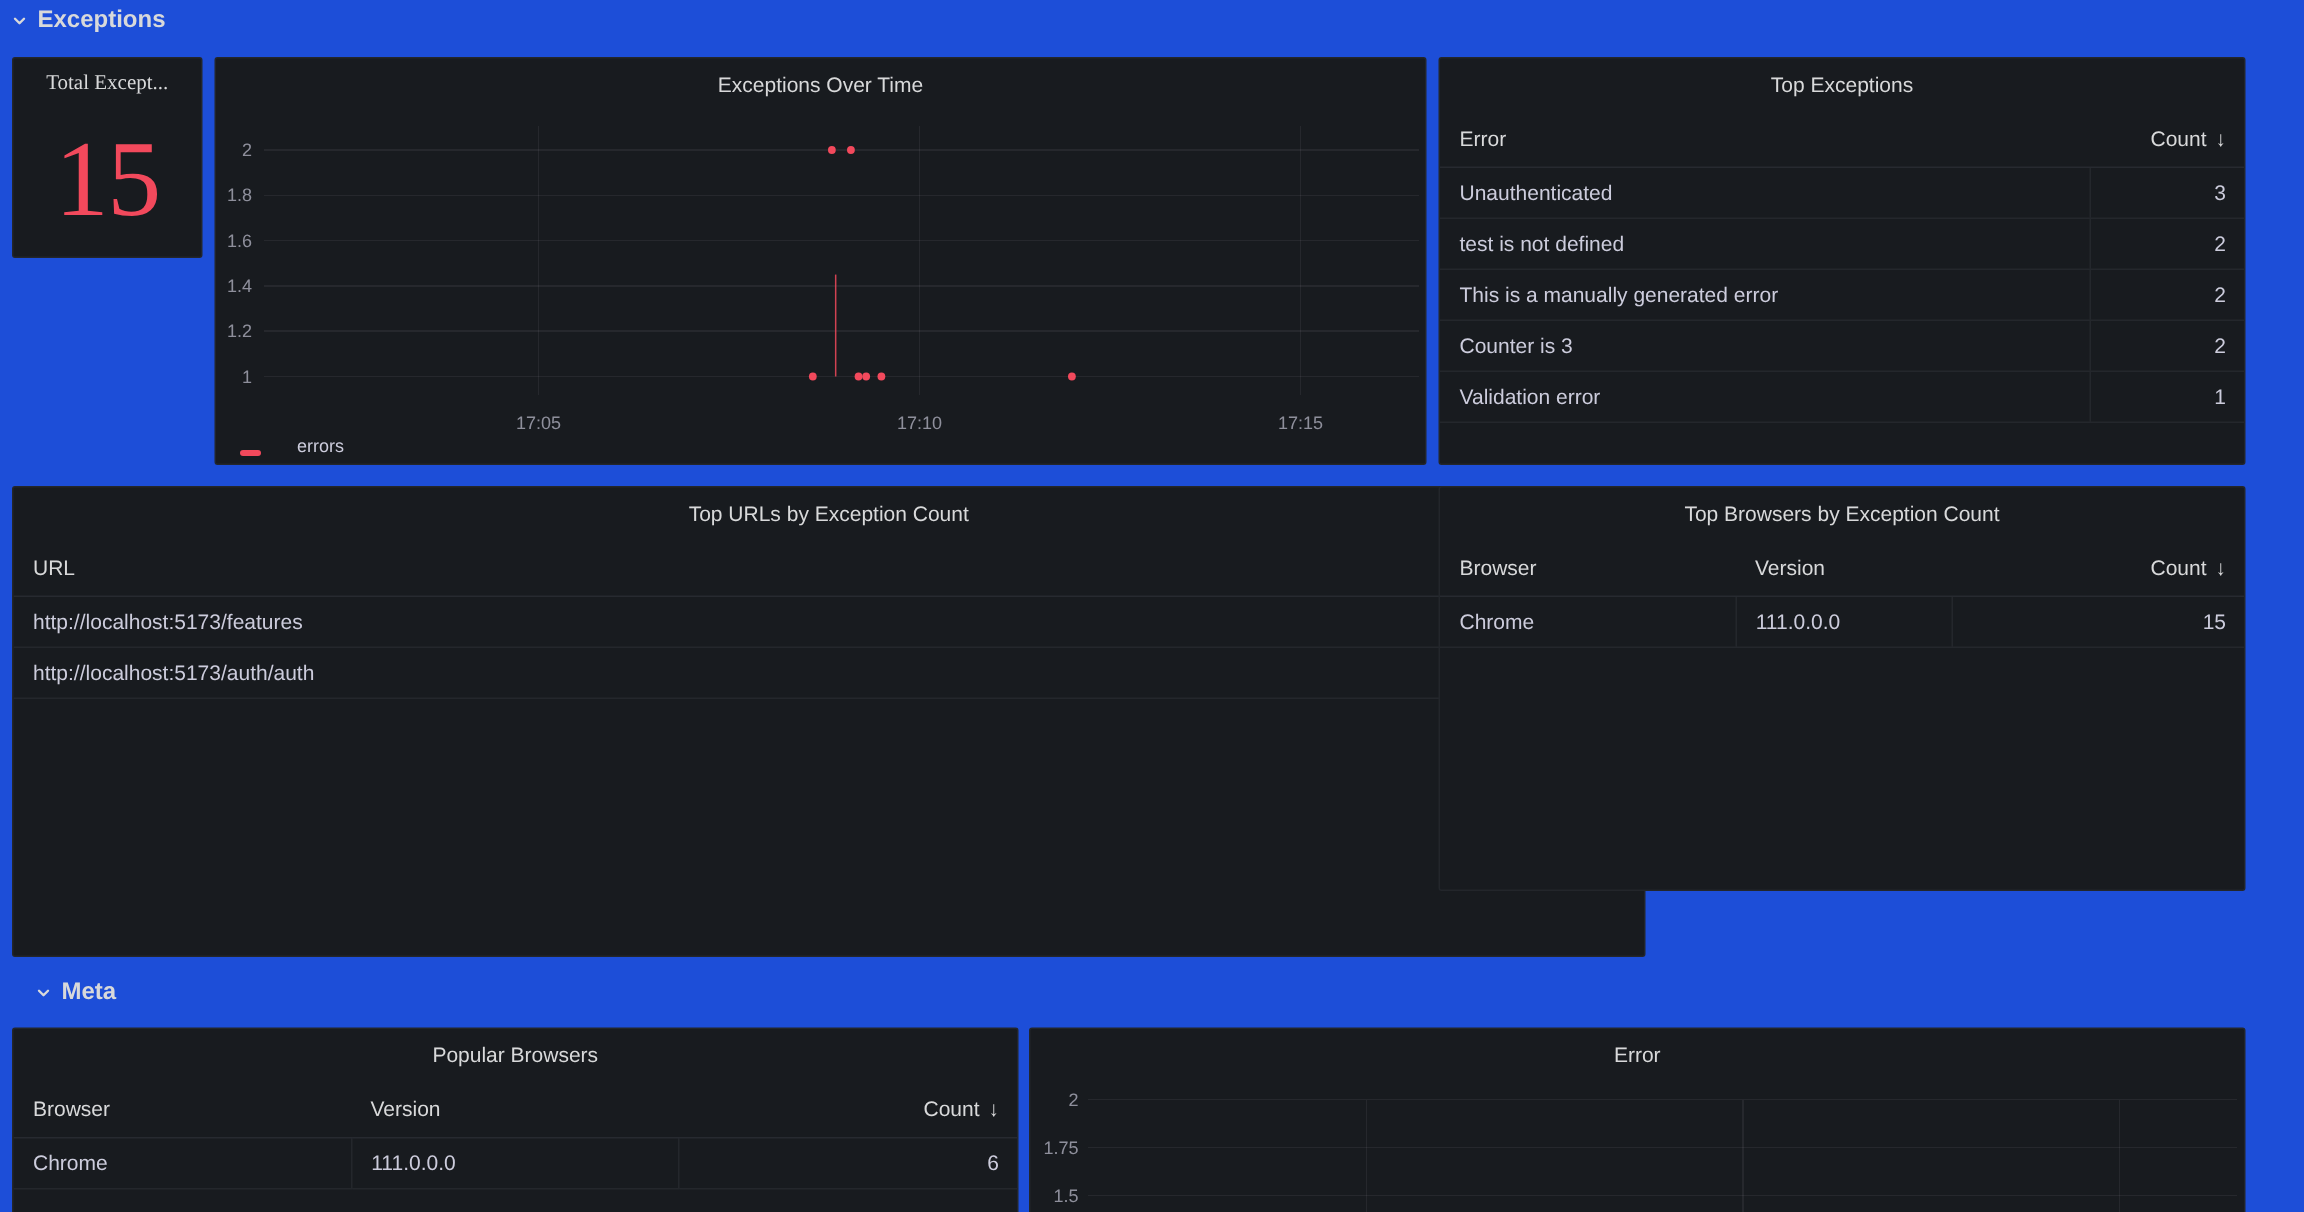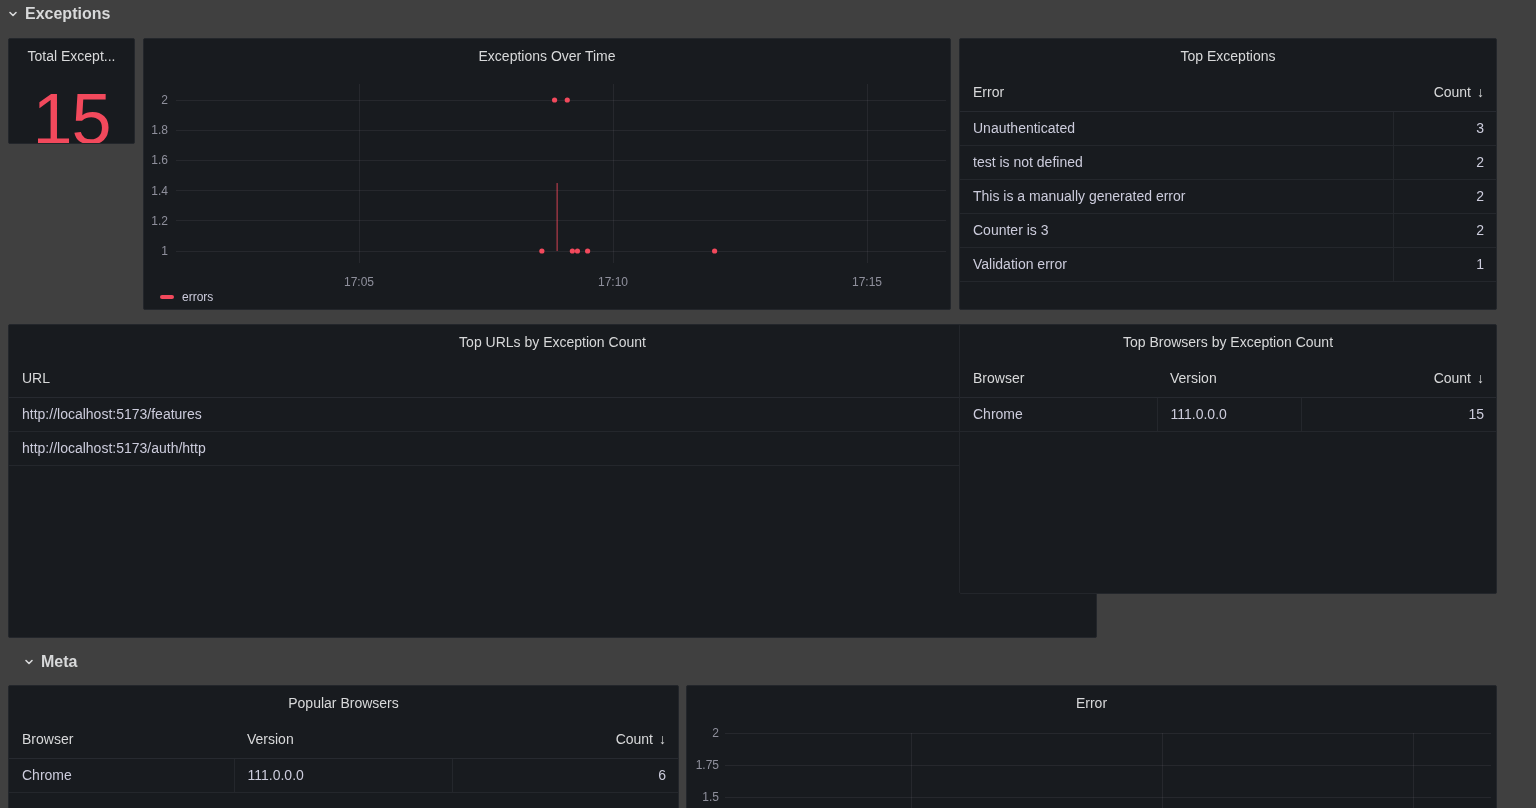--- a/index.html
+++ b/index.html
@@ -1,36 +1,36 @@
 <!DOCTYPE html>
 <html><head>
 <meta charset="utf-8">
 <style>
   * { margin:0; padding:0; box-sizing:border-box; }
   html,body { background:#0e1014; }
   .page {
     position:relative; width:1536px; height:808px; overflow:hidden;
-    background:#404040; font-family:"Liberation Sans", sans-serif;
+    background:#1d4ed8; font-family:"Liberation Sans", sans-serif;
   }
   
   .row-header {
     position:absolute; display:flex; align-items:center; gap:7px;
     color:#d8d9da; font-size:16px; font-weight:700; cursor:pointer; height:20px;
   }
   #row-exceptions { left:8px; top:4px; }
   #row-meta { left:24px; top:652px; }
   .chev { width:10px; height:10px; flex:0 0 auto; }
   .chev svg { display:block; }
 
   
   .panel {
     position:absolute; background:#181b1f; border:1px solid #23262b;
     border-radius:2px; overflow:hidden;
   }
-  #p-total        { left:8px;   top:38px;  width:127px; height:106px; }
+  #p-total        { left:8px;   top:38px;  width:127px; height:134px;font-family:Liberation Serif, serif; }
   #p-eot          { left:143px; top:38px;  width:808px; height:272px; }
   #p-topex        { left:959px; top:38px;  width:538px; height:272px; }
   #p-topurls      { left:8px;   top:324px; width:1089px; height:314px; }
   #p-topbrowsers  { left:959px; top:324px; width:538px; height:270px; }
   #p-popbrowsers  { left:8px;   top:685px; width:671px; height:230px; }
   #p-visits       { left:686px; top:685px; width:811px; height:230px; }
 
   .panel-title {
     position:relative; z-index:3; height:34px; line-height:34px; text-align:center;
     font-size:14px; font-weight:500; color:#d8d9da; cursor:pointer;
@@ -39,21 +39,21 @@
   
   .stat-value {
     height:92px; line-height:92px; text-align:center;
     font-size:72px; font-weight:500; color:#F2495C; letter-spacing:-1px;
   }
   
   .chart-body { position:absolute; inset:0; z-index:1; }
   .chart-body svg { position:absolute; left:0; top:0; }
   .legend {
     position:absolute; left:16px; bottom:5px; z-index:2;
-    display:flex; align-items:center; gap:8px; cursor:pointer;
+    display:flex; align-items:flex-end; gap:24px; cursor:pointer;
   }
   .legend-swatch { width:14px; height:4px; border-radius:2px; background:#F2495C; }
   .legend-label { font-size:12px; color:#ccccdc; }
 
   
   table.gtable {
     width:100%; border-collapse:collapse; table-layout:fixed;
     font-size:14px; color:#ccccdc;
   }
   .gtable th {
@@ -183,21 +183,21 @@
             <th>URL</th>
             <th>Count<span class="sort-arrow">↓</span></th>
           </tr>
         </thead>
         <tbody>
           <tr>
             <td>http://localhost:5173/features</td>
             <td>13</td>
           </tr>
           <tr>
-            <td>http://localhost:5173/auth/http</td>
+            <td>http://localhost:5173/auth/auth</td>
             <td>1</td>
           </tr>
         </tbody>
       </table>
   </section>
 
   <section class="panel" id="p-topbrowsers">
     <h2 class="panel-title">Top Browsers by Exception Count</h2>
     <table class="gtable">
       <colgroup>

